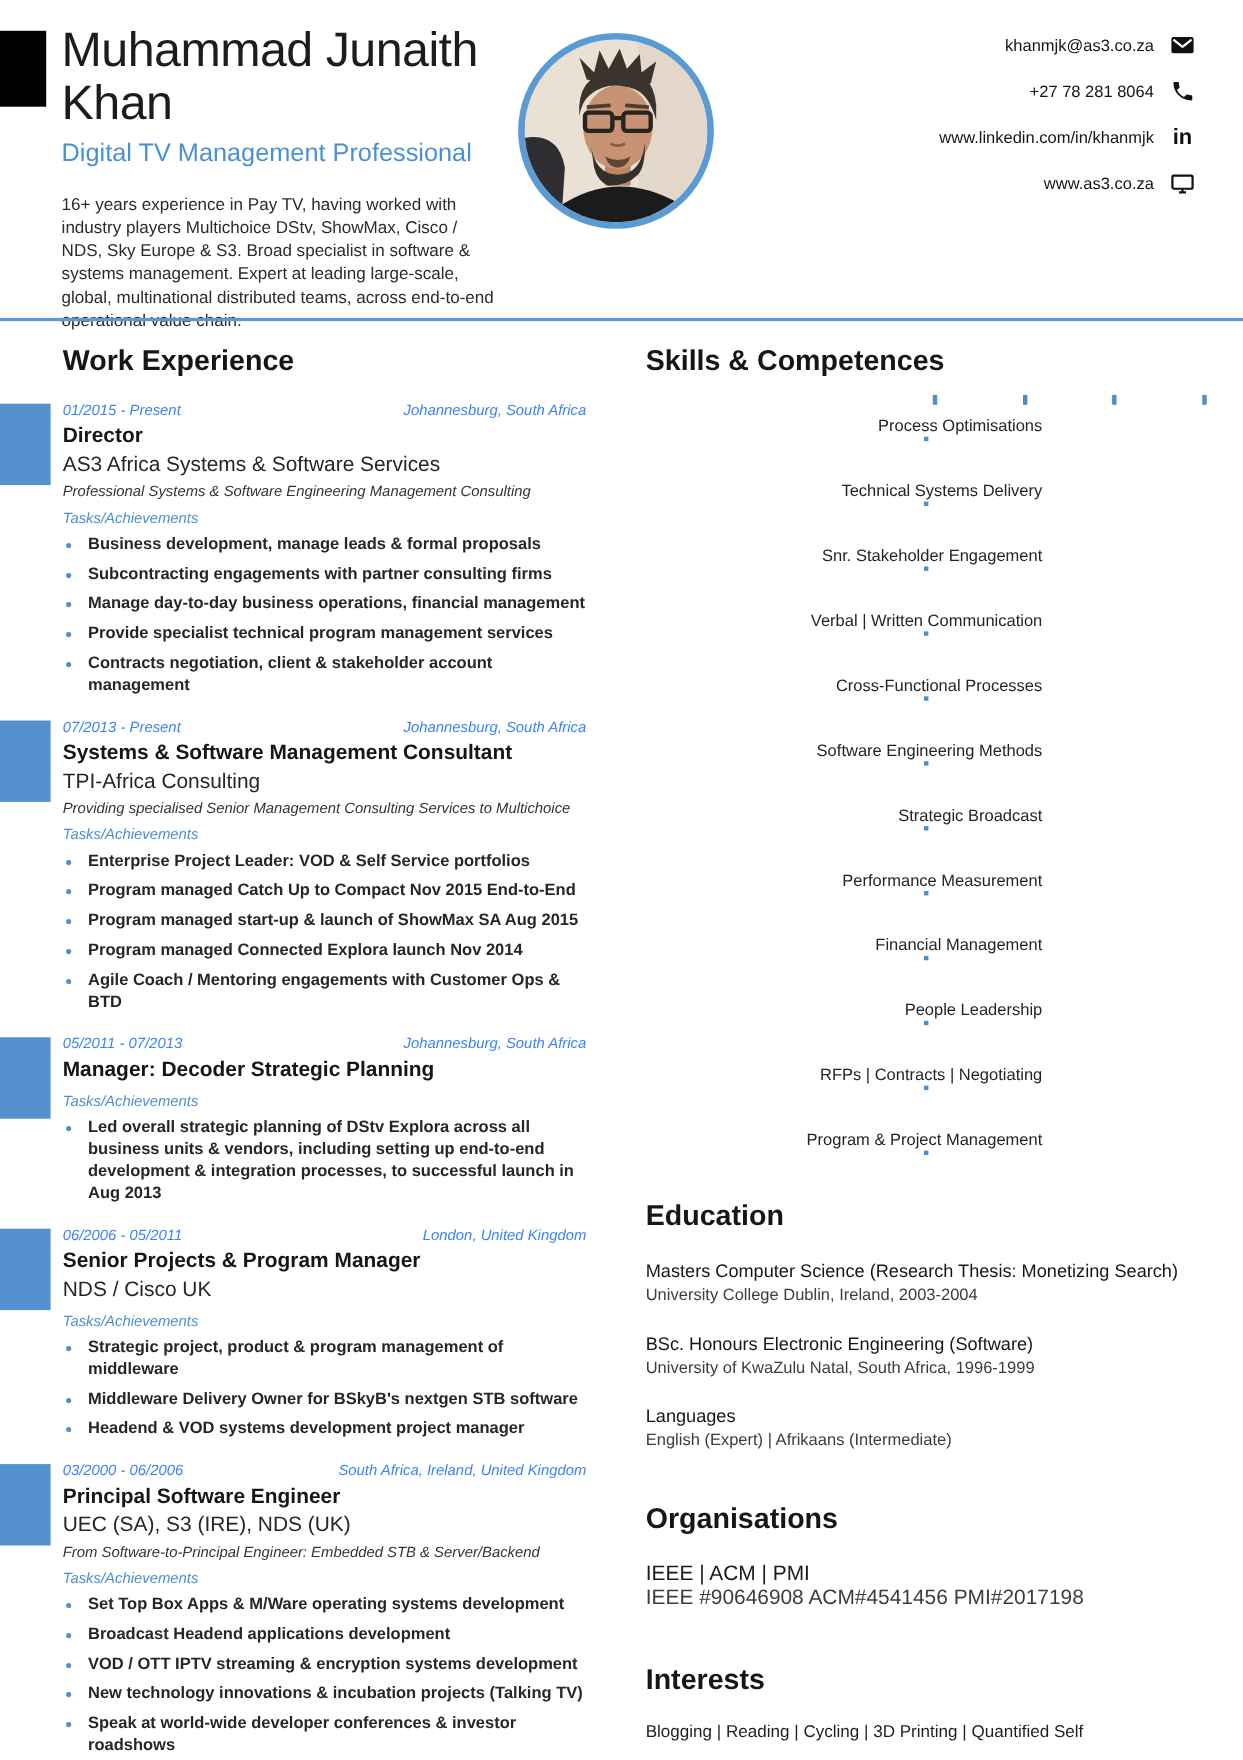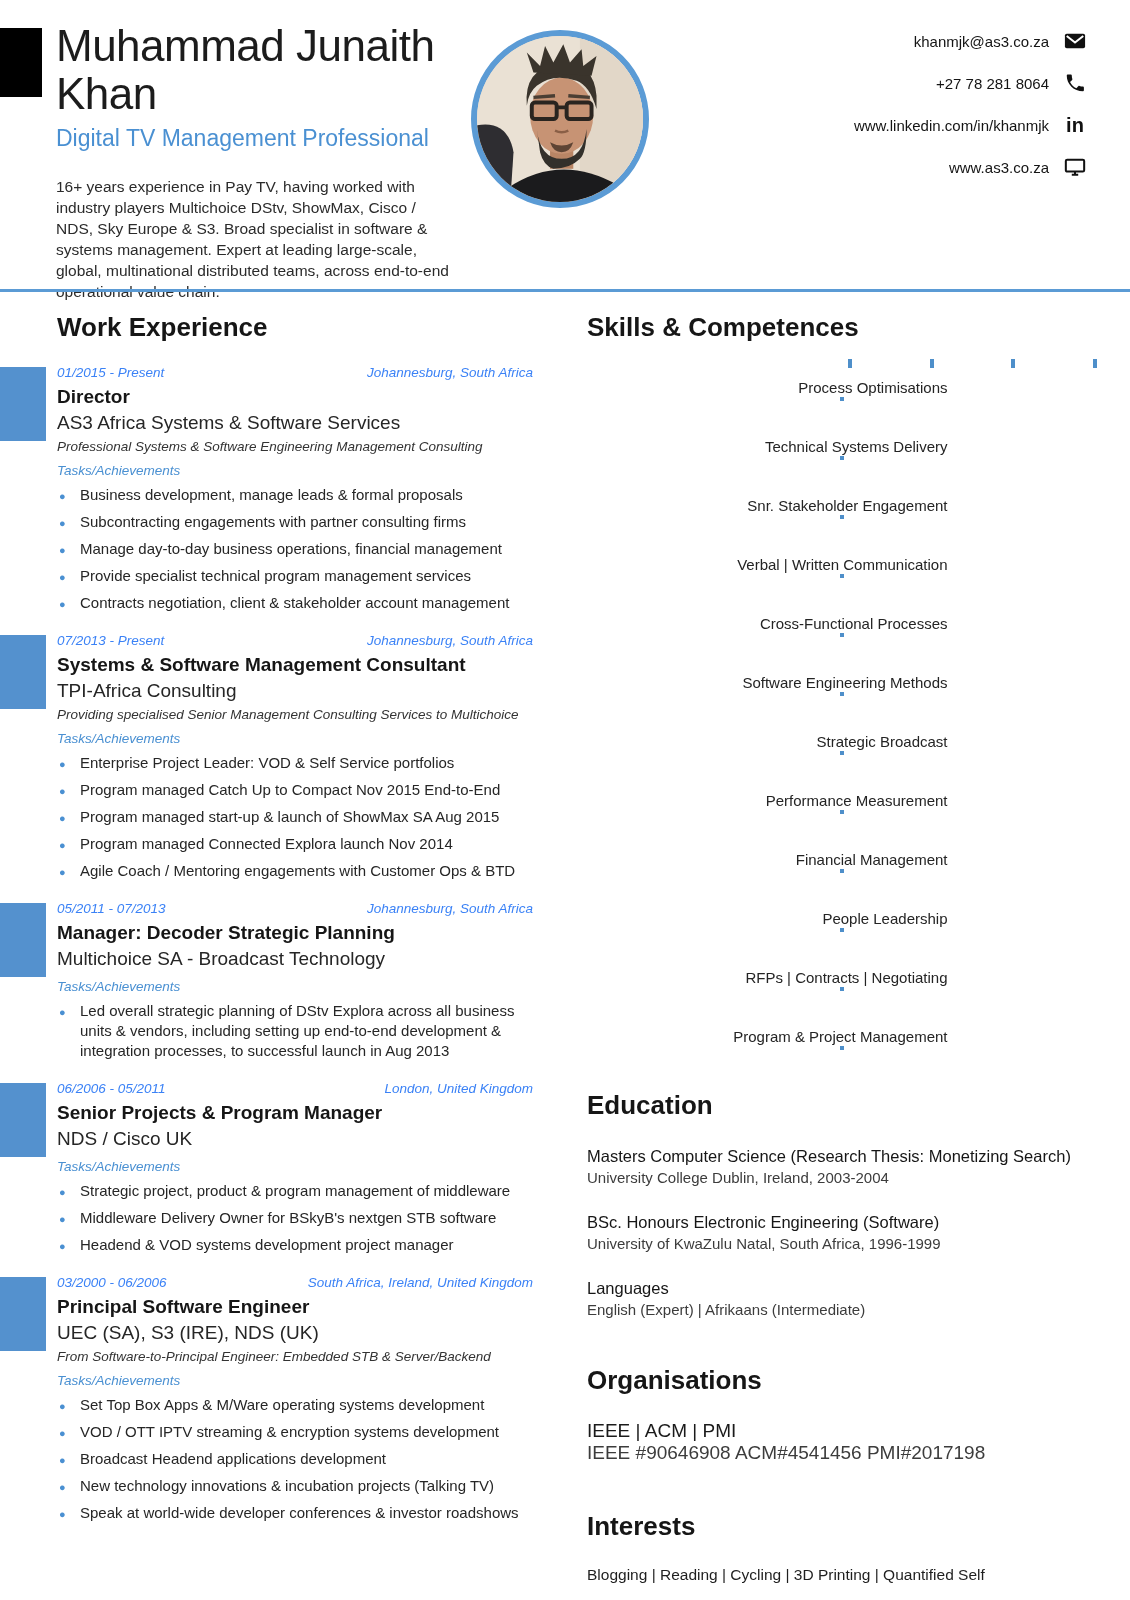--- a/index.html
+++ b/index.html
@@ -40,21 +40,21 @@
 
   
   .work-h { margin-bottom:22px; }
   .job { position:relative; margin-bottom:20px; }
   .job-marker { position:absolute; left:-57px; top:2px; width:46px; height:74px; background:#5491ce; }
   .job-meta { display:flex; justify-content:space-between; font-size:13.5px; font-style:italic; color:#3b82f6; margin-bottom:4px; }
   .job-title { font-size:19px; font-weight:700; color:#161616; line-height:26px; }
   .job-company { font-size:19px; color:#262626; line-height:26px; }
   .job-desc { font-size:13.5px; font-style:italic; color:#333; line-height:19px; margin-top:1px; }
   .tasks-label { font-size:13.5px; font-style:italic; color:#4a90d2; margin-top:7px; margin-bottom:7px; }
-  .job ul { list-style:none; }
+  .job ul { list-style:none;font-weight:bold; }
   .job li { position:relative; padding-left:23px; font-size:15px; line-height:20px; color:#262626; margin-bottom:7px; }
   .job li::before { content:"●"; position:absolute; left:2px; top:1px; font-size:11px; color:#4a90d2; }
 
   
   .skills-h { margin-bottom:16px; }
   .skill-ticks { margin-left:261px; display:flex; justify-content:space-between; margin-bottom:11px; }
   .tick { width:4px; height:9px; background:#4e8fca; }
   .skill-row { display:flex; align-items:center; margin-bottom:37px;flex-direction:column; }
   .skill-label { width:236px; text-align:right; font-size:15px; color:#242424; margin-right:25px; line-height:18px; }
   .skill-bar { flex:1; height:21px; border:2px solid #4e8fca; background:#ffffff; }
@@ -190,21 +190,20 @@
         </ul>
       </div>
 
       <div class="job">
         <div class="job-marker"></div>
         <div class="job-meta">
           <span>05/2011 - 07/2013</span>
           <span>Johannesburg, South Africa</span>
         </div>
         <div class="job-title">Manager: Decoder Strategic Planning</div>
-        <div class="job-company">Multichoice SA - Broadcast Technology</div>
         <div class="tasks-label">Tasks/Achievements</div>
         <ul>
           <li>Led overall strategic planning of DStv Explora across all business units &amp; vendors, including setting up end-to-end development &amp; integration processes, to successful launch in Aug 2013</li>
         </ul>
       </div>
 
       <div class="job">
         <div class="job-marker"></div>
         <div class="job-meta">
           <span>06/2006 - 05/2011</span>
@@ -225,22 +224,22 @@
         <div class="job-meta">
           <span>03/2000 - 06/2006</span>
           <span>South Africa, Ireland, United Kingdom</span>
         </div>
         <div class="job-title">Principal Software Engineer</div>
         <div class="job-company">UEC (SA), S3 (IRE), NDS (UK)</div>
         <div class="job-desc">From Software-to-Principal Engineer: Embedded STB &amp; Server/Backend</div>
         <div class="tasks-label">Tasks/Achievements</div>
         <ul>
           <li>Set Top Box Apps &amp; M/Ware operating systems development</li>
+          <li>Broadcast Headend applications development</li>
           <li>VOD / OTT IPTV streaming &amp; encryption systems development</li>
-          <li>Broadcast Headend applications development</li>
           <li>New technology innovations &amp; incubation projects (Talking TV)</li>
           <li>Speak at world-wide developer conferences &amp; investor roadshows</li>
         </ul>
       </div>
     </div>
 
     <div class="col-right">
 
       <div>
         <div class="section-h skills-h">Skills &amp; Competences</div>

